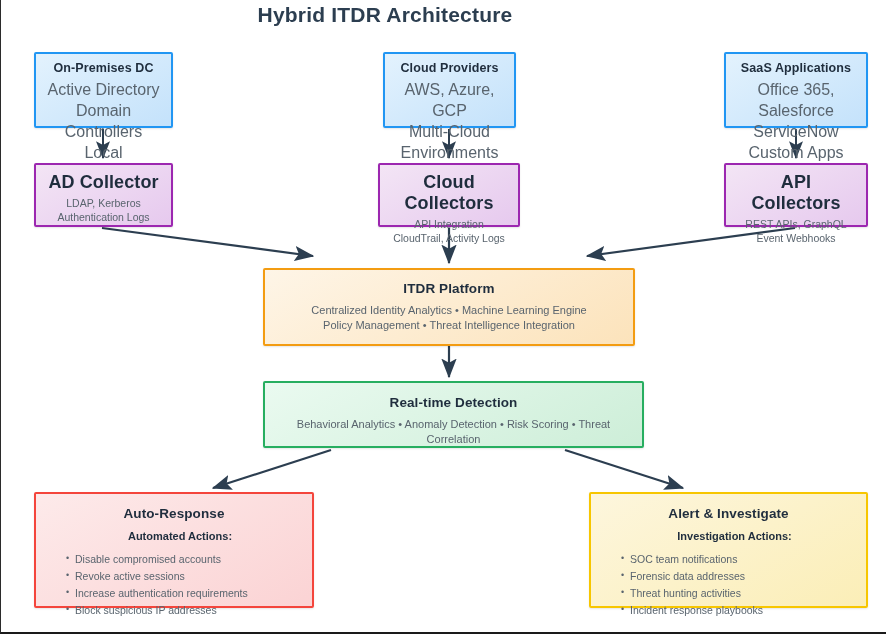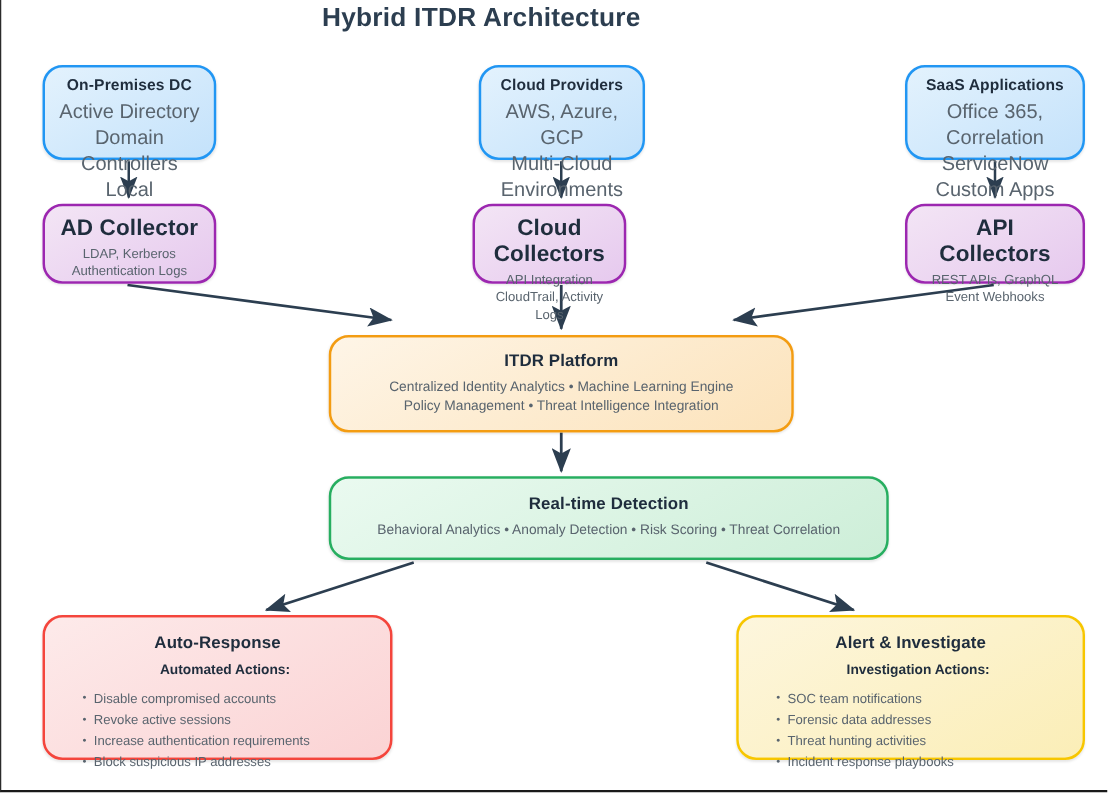--- a/index.html
+++ b/index.html
@@ -24,21 +24,21 @@
     position: absolute;
     left: 0;
     top: 0;
     width: 886px;
     height: 634px;
     pointer-events: none;
   }
   .node {
     position: absolute;
     box-sizing: border-box;
-    border-radius: 16px;
+    border-radius: 2px;
     text-align: center;
     padding: 7px 8px 8px 8px;
   }
   .node .n-title {
     font-weight: bold;
     color: #1f2d3d;
     letter-spacing: 0.1px;
   }
   .node .n-line {
     color: #59646e;
@@ -173,50 +173,50 @@
 
   <div class="node tier-source" style="left:382px; top:52px; width:133px; height:76px;">
     <div class="n-title">Cloud Providers</div>
     <div class="n-line">AWS, Azure, GCP</div>
     <div class="n-line">Multi-Cloud</div>
     <div class="n-line">Environments</div>
   </div>
 
   <div class="node tier-source" style="left:723px; top:52px; width:144px; height:76px;">
     <div class="n-title">SaaS Applications</div>
-    <div class="n-line">Office 365, Correlation</div>
+    <div class="n-line">Office 365, Salesforce</div>
     <div class="n-line">ServiceNow</div>
     <div class="n-line">Custom Apps</div>
   </div>
 
   <div class="node tier-collector" style="left:33px; top:163px; width:139px; height:64px;">
     <div class="n-title">AD Collector</div>
     <div class="n-line">LDAP, Kerberos</div>
     <div class="n-line">Authentication Logs</div>
   </div>
 
-  <div class="node tier-collector" style="left:377px; top:163px; width:123px; height:64px;">
+  <div class="node tier-collector" style="left:377px; top:163px; width:142px; height:64px;">
     <div class="n-title">Cloud Collectors</div>
     <div class="n-line">API Integration</div>
     <div class="n-line">CloudTrail, Activity Logs</div>
   </div>
 
   <div class="node tier-collector" style="left:723px; top:163px; width:144px; height:64px;">
     <div class="n-title">API Collectors</div>
     <div class="n-line">REST APIs, GraphQL</div>
     <div class="n-line">Event Webhooks</div>
   </div>
 
   <div class="node tier-platform" style="left:262px; top:268px; width:372px; height:78px; padding-top:11px;">
     <div class="n-title">ITDR Platform</div>
     <div class="n-line">Centralized Identity Analytics • Machine Learning Engine</div>
     <div class="n-line">Policy Management • Threat Intelligence Integration</div>
   </div>
 
-  <div class="node tier-detection" style="left:262px; top:381px; width:448px; height:67px; padding-top:12px;">
+  <div class="node tier-detection" style="left:262px; top:381px; width:381px; height:67px; padding-top:12px;">
     <div class="n-title">Real-time Detection</div>
     <div class="n-line">Behavioral Analytics • Anomaly Detection • Risk Scoring • Threat Correlation</div>
   </div>
 
   <div class="node tier-response action-box" style="left:33px; top:492px; width:280px; height:116px; padding-top:12px;">
     <div class="n-title">Auto-Response</div>
     <div class="n-sub">Automated Actions:</div>
     <ul>
       <li>Disable compromised accounts</li>
       <li>Revoke active sessions</li>

